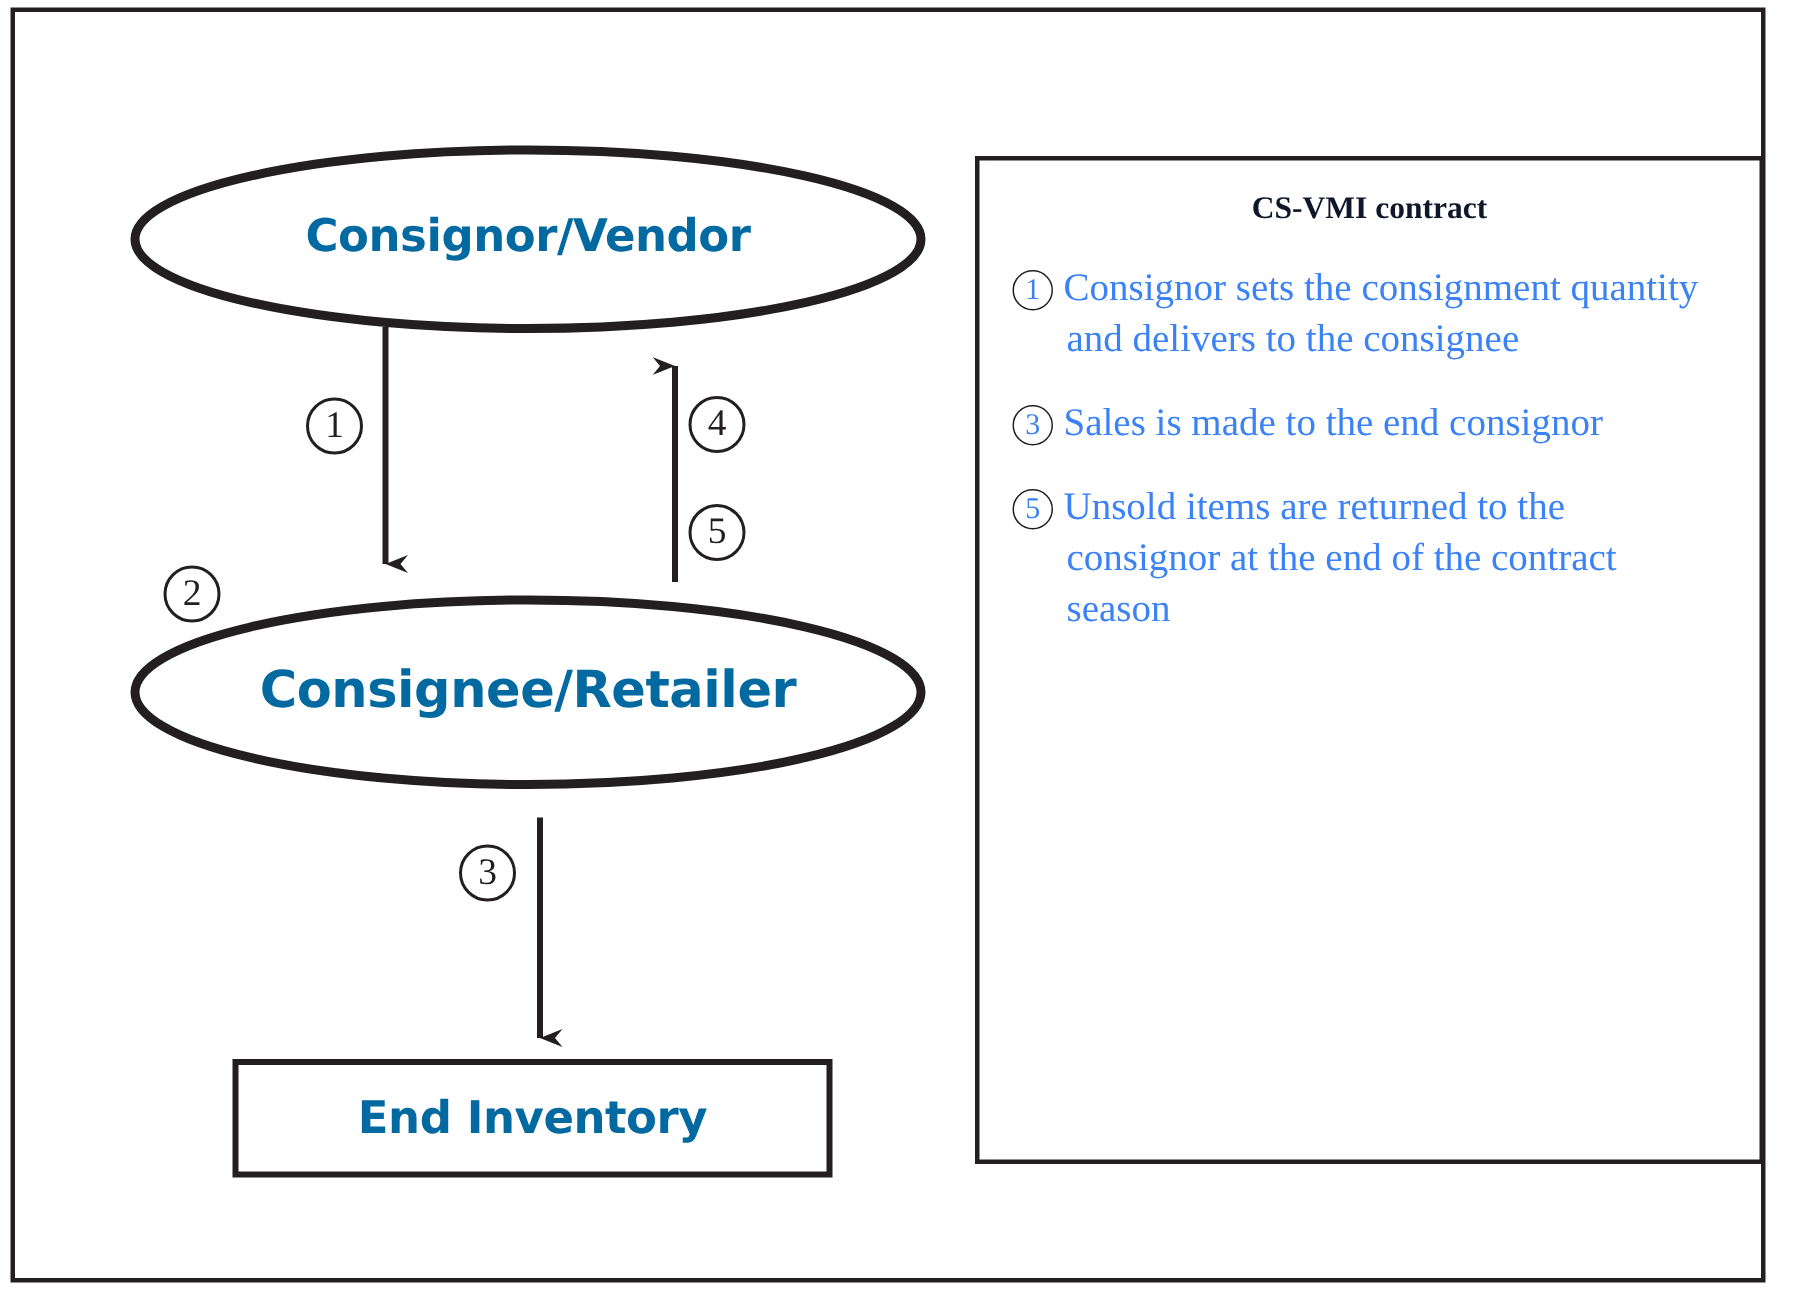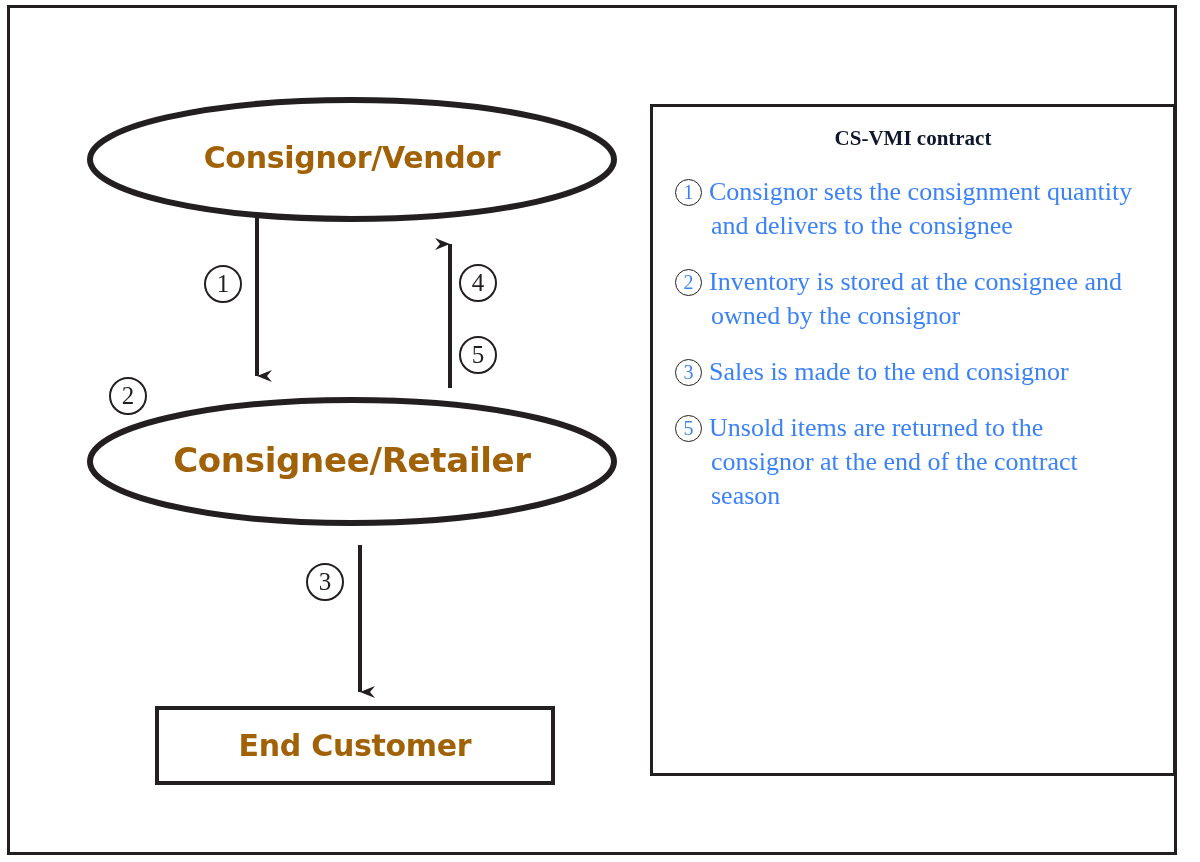--- a/index.html
+++ b/index.html
@@ -37,21 +37,21 @@
     top: 0;
     width: 1200px;
     height: 862px;
   }
   
   .node-label {
     position: absolute;
     text-align: center;
     font-family: "DejaVu Sans", "Liberation Sans", sans-serif;
     font-weight: bold;
-    color: #a16207;
+    color: #0369a1;
     letter-spacing: -0.3px;
     white-space: nowrap;
   }
   #label-consignor {
     left: 90px;
     top: 139px;
     width: 524px;
     font-size: 30px;
     line-height: 38px;
   }
@@ -169,36 +169,35 @@
 
     <line x1="450" y1="388" x2="450" y2="244" stroke="#231f20" stroke-width="4" marker-end="url(#arrowUp)"></line>
 
     <line x1="360" y1="545" x2="360" y2="692" stroke="#231f20" stroke-width="4" marker-end="url(#arrowDown)"></line>
   </svg>
 
   <div class="node-label" id="label-consignor">Consignor/Vendor</div>
 
   <div class="node-label" id="label-consignee">Consignee/Retailer</div>
 
-  <div class="node-label" id="label-endcustomer">End Customer</div>
+  <div class="node-label" id="label-endcustomer">End Inventory</div>
 
   <div class="step-marker" id="marker-1">1</div>
 
   <div class="step-marker" id="marker-2">2</div>
 
   <div class="step-marker" id="marker-3">3</div>
 
   <div class="step-marker" id="marker-4">4</div>
 
   <div class="step-marker" id="marker-5">5</div>
 
   <div class="contract-panel">
     <div class="contract-title">CS-VMI contract</div>
 
     <ul class="contract-list" id="contract-list">
         <li class="contract-item"><span class="item-num">1</span><span>Consignor sets the consignment quantity and delivers to the consignee</span></li>
-        <li class="contract-item"><span class="item-num">2</span><span>Inventory is stored at the consignee and owned by the consignor</span></li>
         <li class="contract-item"><span class="item-num">3</span><span>Sales is made to the end consignor</span></li>
         <li class="contract-item"><span class="item-num">5</span><span>Unsold items are returned to the consignor at the end of the contract season</span></li>
       </ul>
   </div>
 
 </div>
 
 </body></html>

